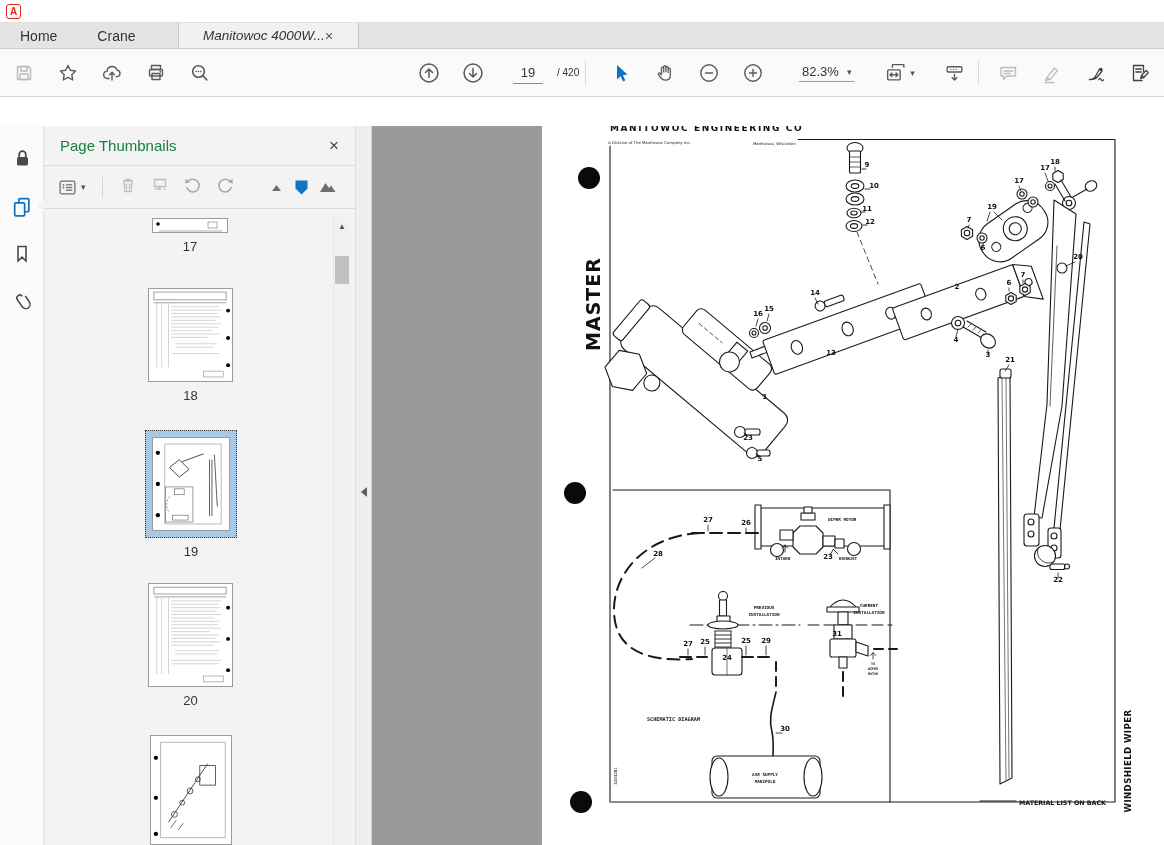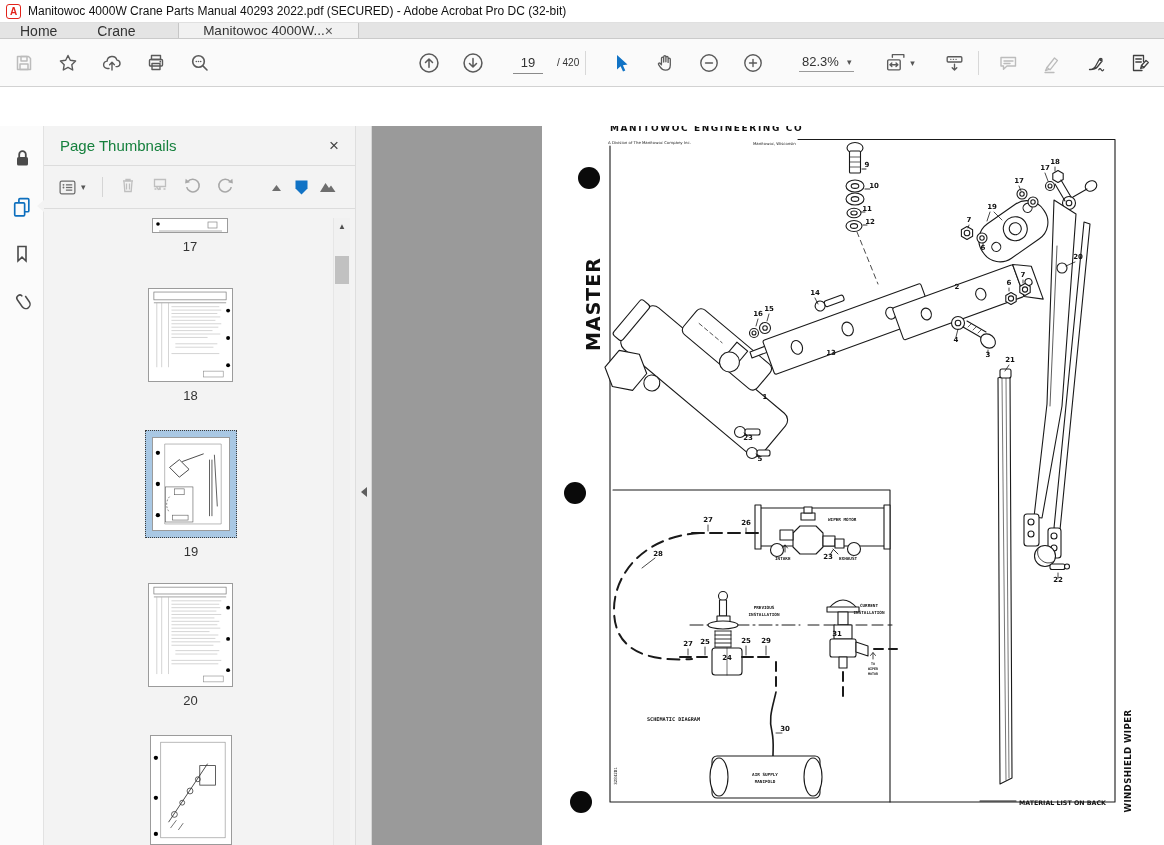--- a/index.html
+++ b/index.html
@@ -11,25 +11,25 @@
   .titlebar { height:22px; display:flex; align-items:center; padding-left:6px; background:#fff; }
   .acro-icon { width:15px; height:15px; border:1.5px solid #e2231a; border-radius:3px; color:#e2231a;
     font-size:10px; font-weight:bold; display:flex; align-items:center; justify-content:center; margin-right:7px; }
   .title-text { font-size:12px; color:#111; white-space:nowrap; }
 
   
   .menubar { height:21px; display:flex; align-items:center; padding-left:8px; background:#fdfdfd; }
   .menu-item { font-size:12px; color:#222; padding:2px 9px; cursor:default; }
 
   
-  .tabbar { height:17px; background:#e4e4e4; border-top:1px solid #e0e0e0; border-bottom:1px solid #cacaca;
+  .tabbar { height:27px; background:#e4e4e4; border-top:1px solid #e0e0e0; border-bottom:1px solid #cacaca;
     display:flex; align-items:stretch;text-align:right; }
   .tab { display:flex; align-items:center; padding:0 20px; font-size:14px; color:#333; }
   .tab.doc { width:181px; margin-left:22px; background:#f1f1f1; border-left:1px solid #c6c6c6;
-    border-right:1px solid #c6c6c6; font-size:13.5px; justify-content:center; gap:0; }
+    border-right:1px solid #c6c6c6; font-size:13.5px; justify-content:center; gap:0;font-style:italic; }
   .tab-close { font-size:14px; color:#555; line-height:1; }
 
   
   .toolbar { height:48px; background:#fafafa; border-bottom:1px solid #d2d2d2; position:relative; }
   .tb-group { position:absolute; top:0; height:47px; display:flex; align-items:center; }
   .tbtn { width:24px; height:28px; display:flex; align-items:center; justify-content:center; }
   .tb-sep { position:absolute; top:12px; width:1px; height:24px; background:#d8d8d8; }
   .pg-input { width:30px; height:22px; border:none; border-bottom:1px solid #8a8a8a; background:transparent;
     text-align:center; font-size:13px; color:#333; font-family:inherit; }
   .pg-total { font-size:10px; color:#333; margin-left:7px; white-space:nowrap; }
@@ -90,21 +90,20 @@
   .dlabel.big { font-size:5.2px; }
   .dlabel.sm { font-size:3.3px; }
 </style>
 </head>
 <body>
 
 <div class="app">
 
   <div class="titlebar">
     <div class="acro-icon">A</div>
-    <div class="title-text">Manitowoc 4000W Crane Parts Manual 40293 2022.pdf (SECURED) - Adobe Acrobat Pro DC (32-bit)</div>
   </div>
 
 
   <div class="tabbar">
     <div class="tab">Home</div>
     <div class="tab">Crane</div>
     <div class="tab doc">
       <span>Manitowoc 4000W...</span>
       <span class="tab-close">×</span>
     </div>

